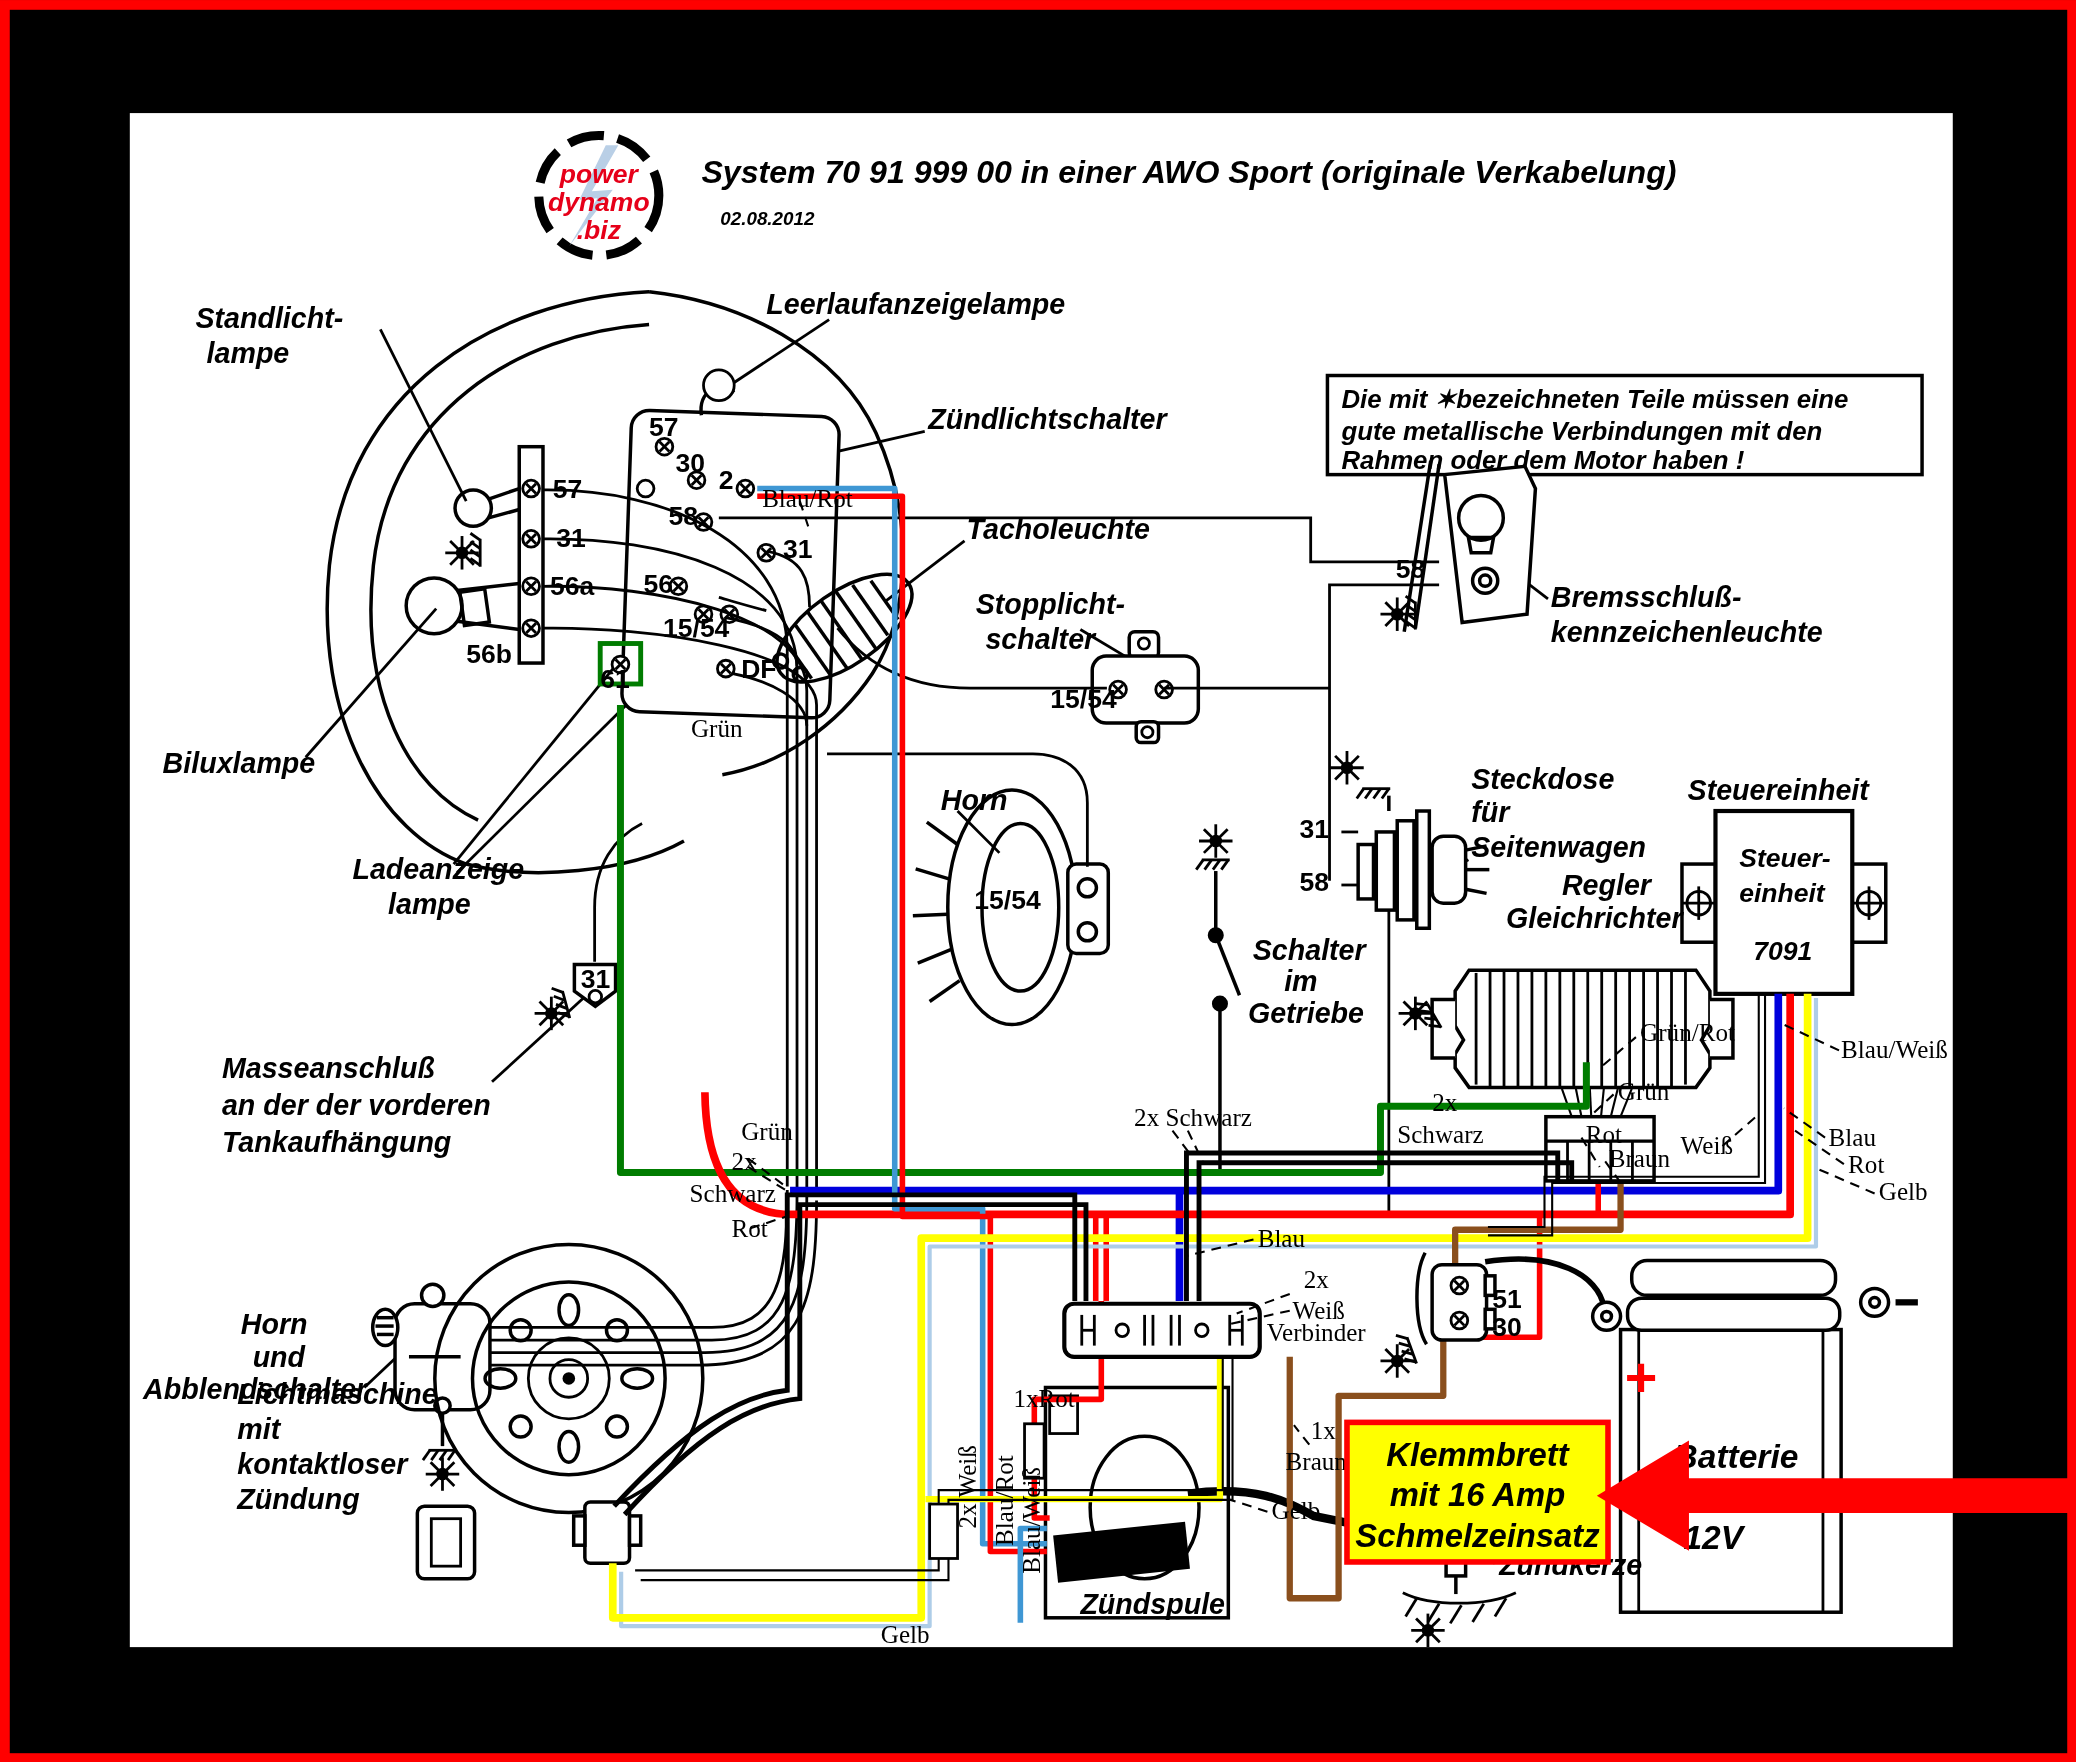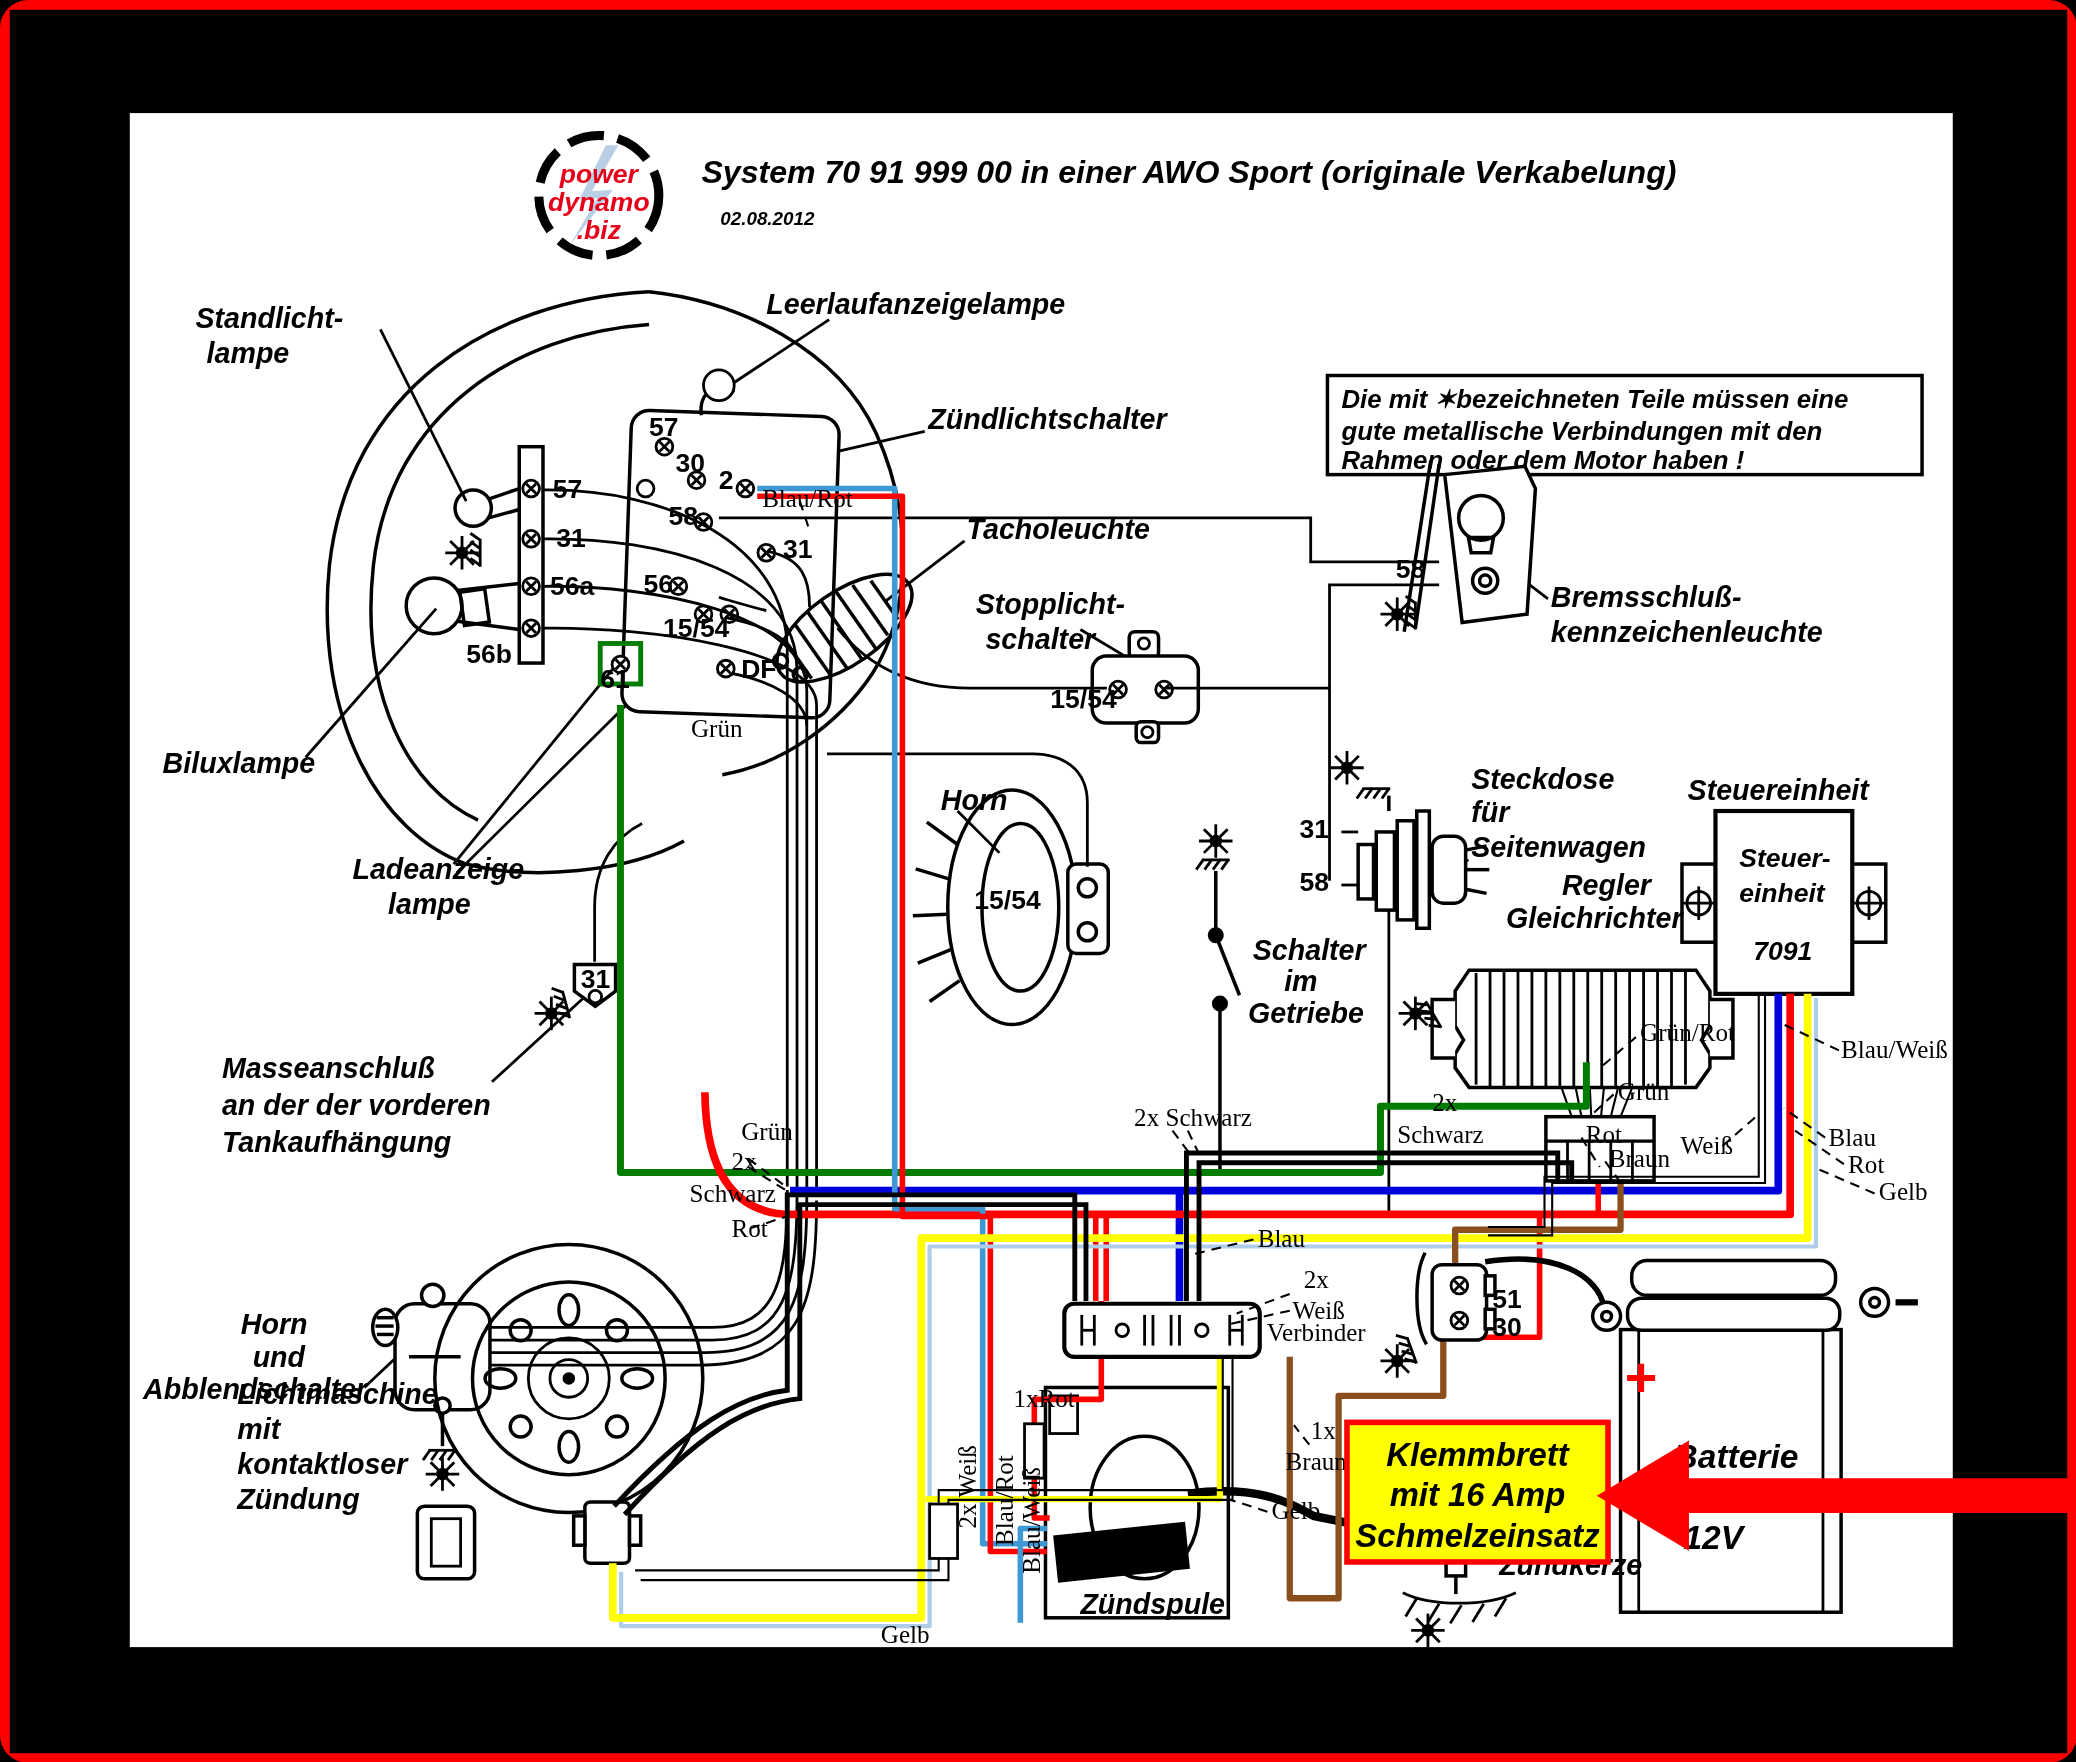--- a/index.html
+++ b/index.html
@@ -1,16 +1,16 @@
 <!DOCTYPE html>
 <html style="font-size:11px"><head>
 <meta charset="utf-8">
 <style>
   html,body{margin:0;padding:0;background:#000;}
-  #stage{position:relative;width:2077px;height:1763px;background:#000;overflow:hidden;border-radius:28px;}
+  #stage{position:relative;width:2077px;height:1763px;background:#000;overflow:hidden;}
   svg{position:absolute;left:0;top:0;}
   svg line, svg path, svg polyline, svg rect, svg circle, svg ellipse{vector-effect:none;}
   text{fill:#000;}
   .title{font:italic 700 46px "Liberation Sans",sans-serif;}
   .date{font:italic 700 27px "Liberation Sans",sans-serif;}
   .logo{font:italic 700 38px "Liberation Sans",sans-serif;fill:#e60019;}
   .note{font:italic 700 37px "Liberation Sans",sans-serif;}
   .lbl{font:italic 700 41px "Liberation Sans",sans-serif;}
   .term{font:700 38px "Liberation Sans",sans-serif;}
   .wire{font:400 36px "Liberation Serif",serif;}

